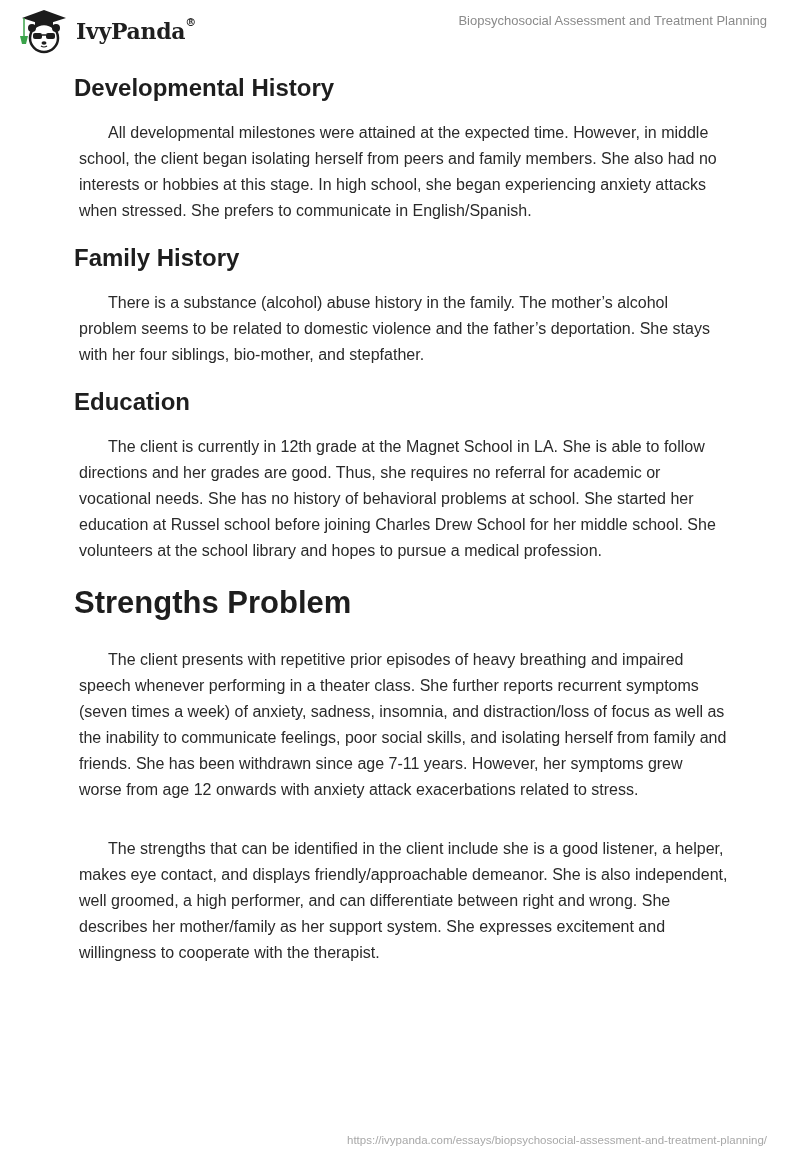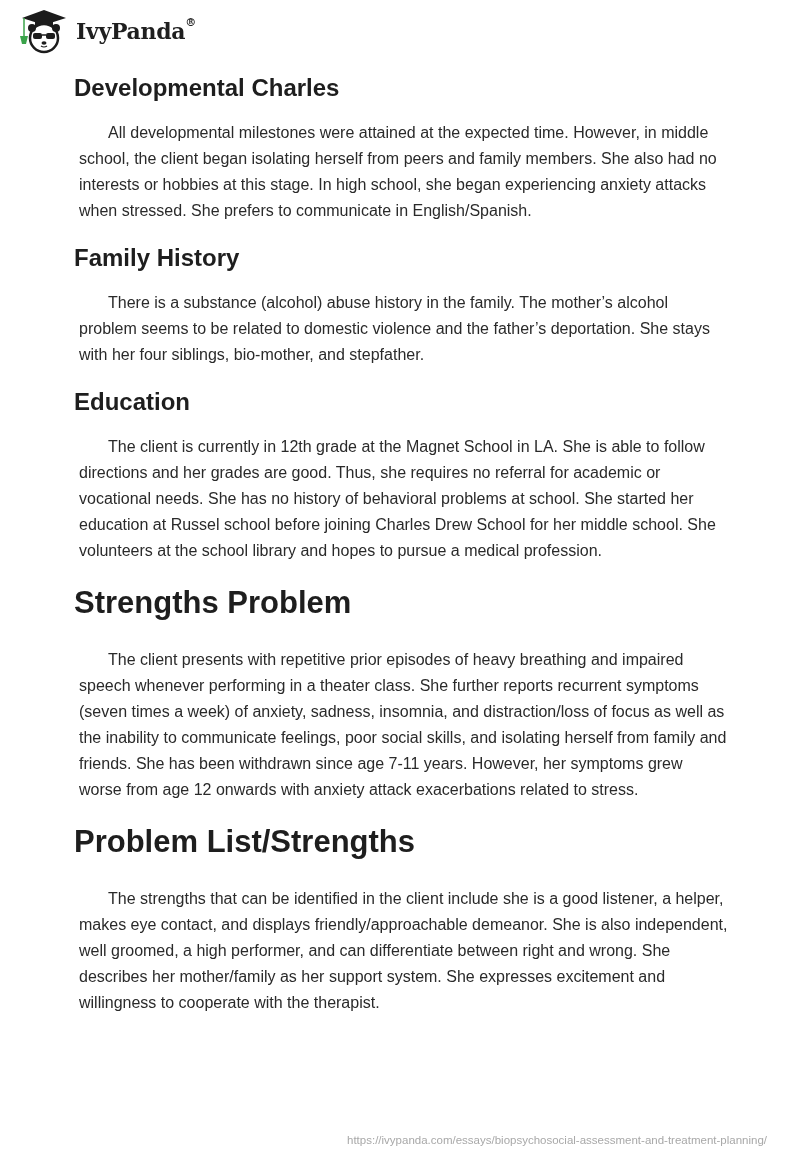--- a/index.html
+++ b/index.html
@@ -35,25 +35,26 @@
       <circle cx="16" cy="20" r="4" fill="#1c1c1c"></circle>
       <circle cx="40" cy="20" r="4" fill="#1c1c1c"></circle>
       <rect x="17" y="25" width="9" height="6" rx="2" fill="#1c1c1c"></rect>
       <rect x="30" y="25" width="9" height="6" rx="2" fill="#1c1c1c"></rect>
       <line x1="26" y1="27" x2="30" y2="27" stroke="#1c1c1c" stroke-width="1.5"></line>
       <ellipse cx="28" cy="35" rx="2.5" ry="1.8" fill="#1c1c1c"></ellipse>
       <path d="M25,38 Q28,40 31,38" stroke="#1c1c1c" stroke-width="1.2" fill="none"></path>
     </svg>
     <span class="logo-text"><span>IvyPanda</span><sup>®</sup></span>
   </div>
+  <div class="doc-title">Biopsychosocial Assessment and Treatment Planning</div>
 </div>
 
 <div class="content">
   <section>
-    <h2 class="sub">Developmental Charles</h2>
+    <h2 class="sub">Developmental History</h2>
     <div class="gap-h2"></div>
     <p>All developmental milestones were attained at the expected time. However, in middle school, the client began isolating herself from peers and family members. She also had no interests or hobbies at this stage. In high school, she began experiencing anxiety attacks when stressed. She prefers to communicate in English/Spanish.</p>
     <div class="gap-after-p"></div>
   </section>
 
   <section>
     <h2 class="sub">Family History</h2>
     <div class="gap-h2"></div>
     <p>There is a substance (alcohol) abuse history in the family. The mother’s alcohol problem seems to be related to domestic violence and the father’s deportation. She stays with her four siblings, bio-mother, and stepfather.</p>
     <div class="gap-after-p"></div>
@@ -67,20 +68,19 @@
   </section>
 
   <section>
     <h1 class="main">Strengths Problem</h1>
     <div class="gap-h1"></div>
     <p>The client presents with repetitive prior episodes of heavy breathing and impaired speech whenever performing in a theater class. She further reports recurrent symptoms (seven times a week) of anxiety, sadness, insomnia, and distraction/loss of focus as well as the inability to communicate feelings, poor social skills, and isolating herself from family and friends. She has been withdrawn since age 7-11 years. However, her symptoms grew worse from age 12 onwards with anxiety attack exacerbations related to stress.</p>
     <div class="gap-after-p"></div>
   </section>
 
   <section>
-    <h1 class="main">Problem List/Strengths</h1>
     <div class="gap-h1"></div>
     <p>The strengths that can be identified in the client include she is a good listener, a helper, makes eye contact, and displays friendly/approachable demeanor. She is also independent, well groomed, a high performer, and can differentiate between right and wrong. She describes her mother/family as her support system. She expresses excitement and willingness to cooperate with the therapist.</p>
     <div class="gap-after-p" style="height:14px"></div>
   </section>
 </div>
 
 <div class="footer-url">https://ivypanda.com/essays/biopsychosocial-assessment-and-treatment-planning/</div>
 
 </body></html>

